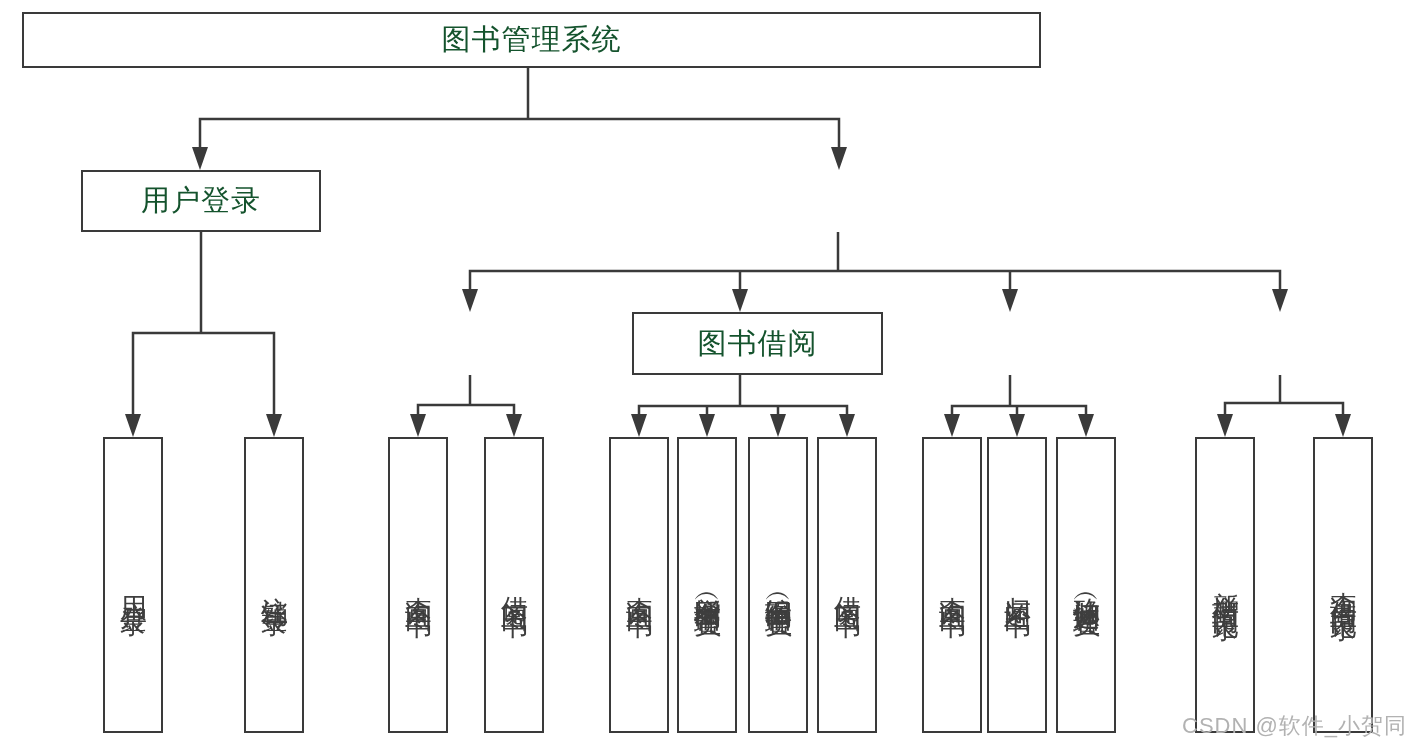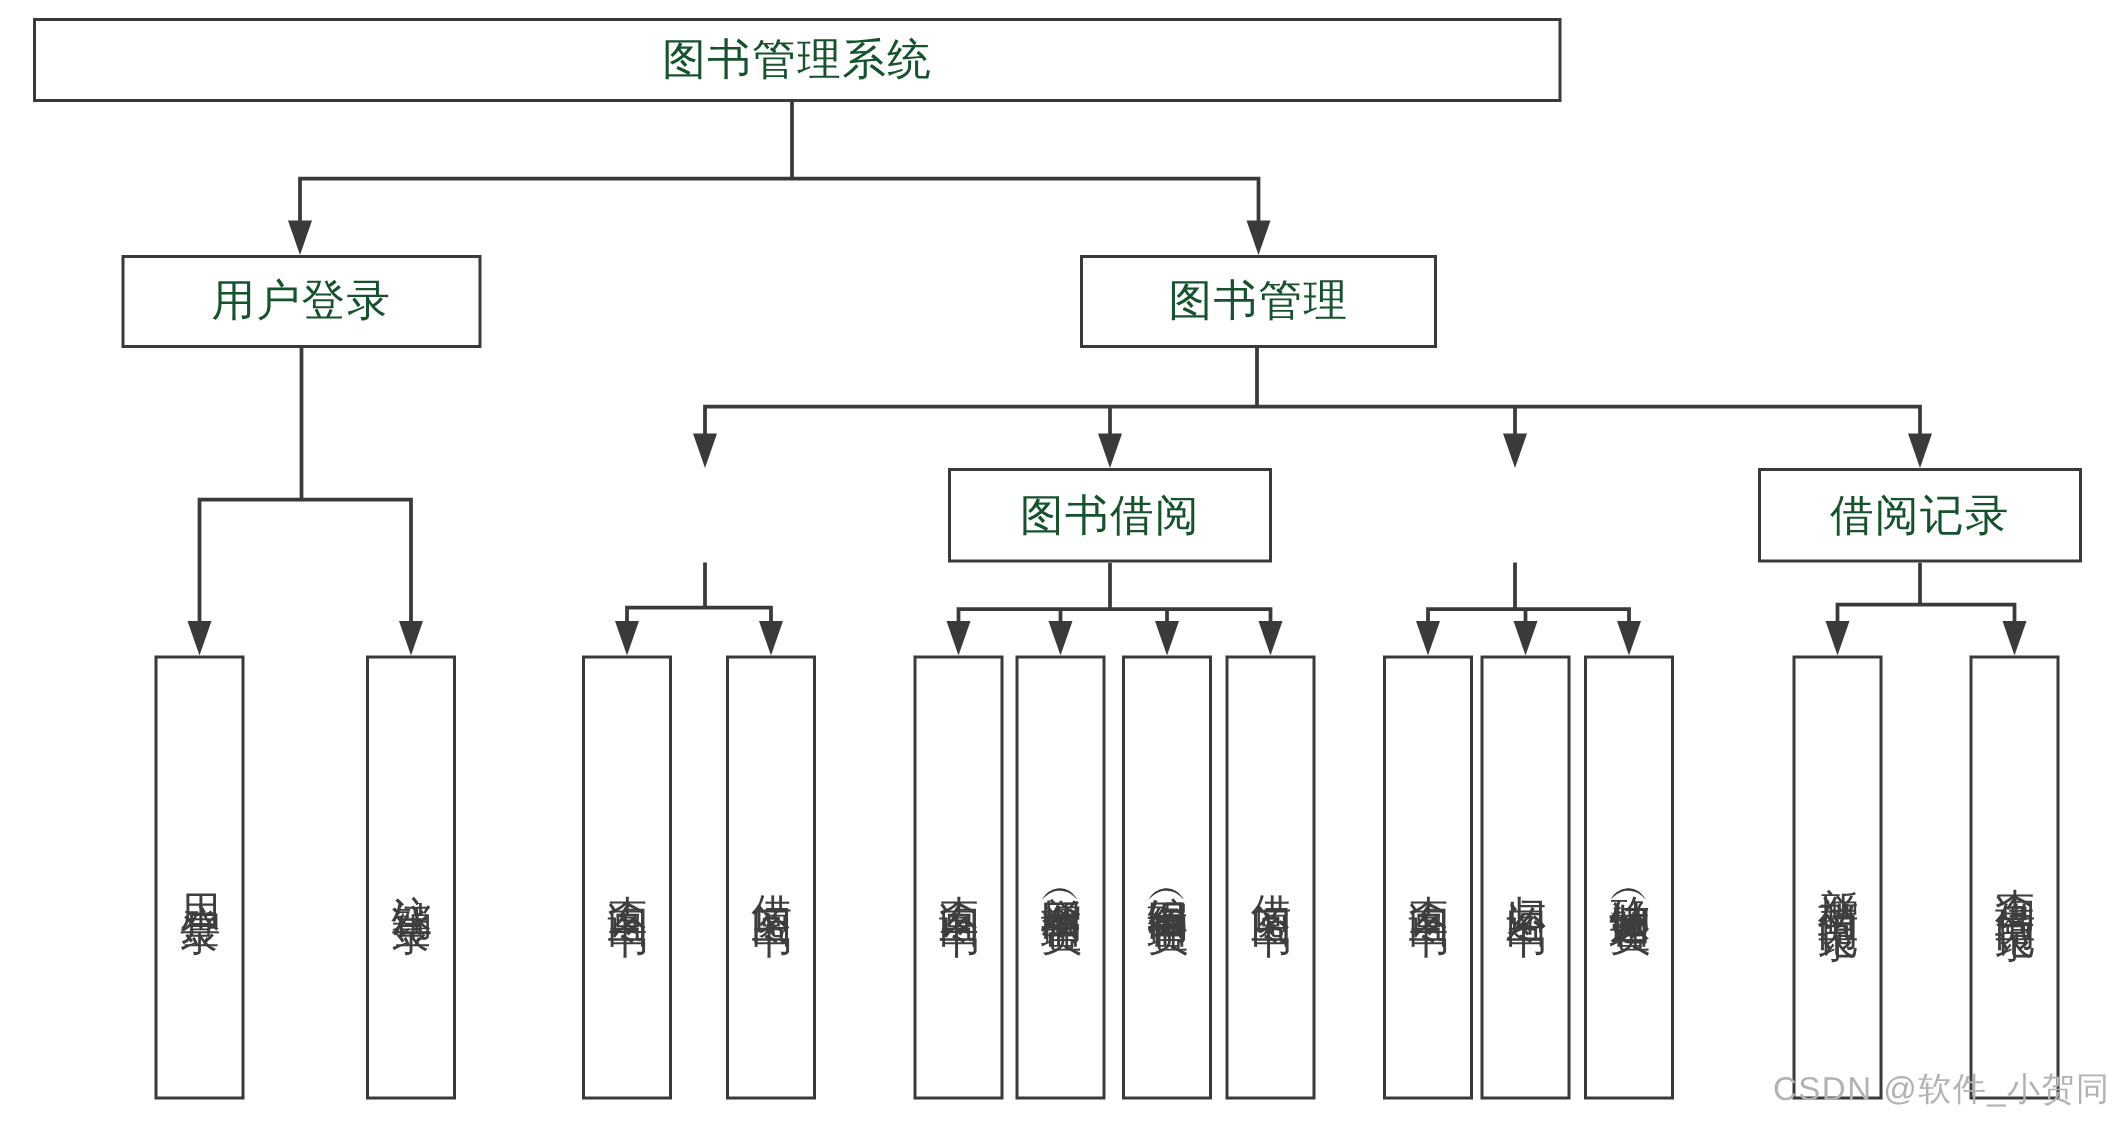--- a/index.html
+++ b/index.html
@@ -88,29 +88,23 @@
     <polygon points="1335,414 1351,414 1343,437" fill="#3a3a3a" stroke="none"></polygon>
   </svg>
 
   <div class="hbox" style="left:22px;top:12px;width:1019px;height:56px;">
     <span>图书管理系统</span>
   </div>
 
   <div class="hbox" style="left:81px;top:170px;width:240px;height:62px;">
     <span>用户登录</span>
   </div>
-  <div class="hbox" style="left:720px;top:170px;width:238px;height:62px;">
-    <span>图书管理</span>
-  </div>
 
-  <div class="hbox" style="left:632px;top:312px;width:216px;height:63px;">
+  <div class="hbox" style="left:632px;top:312px;width:251px;height:63px;">
     <span>图书借阅</span>
-  </div>
-  <div class="hbox" style="left:1172px;top:312px;width:216px;height:63px;">
-    <span>借阅记录</span>
   </div>
 
   <div class="vbox" style="left:103px;top:437px;width:60px;height:296px;">
     <span class="vtext">用户登录</span>
   </div>
   <div class="vbox" style="left:244px;top:437px;width:60px;height:296px;">
     <span class="vtext">注销登录</span>
   </div>
 
   <div class="vbox" style="left:388px;top:437px;width:60px;height:296px;">

